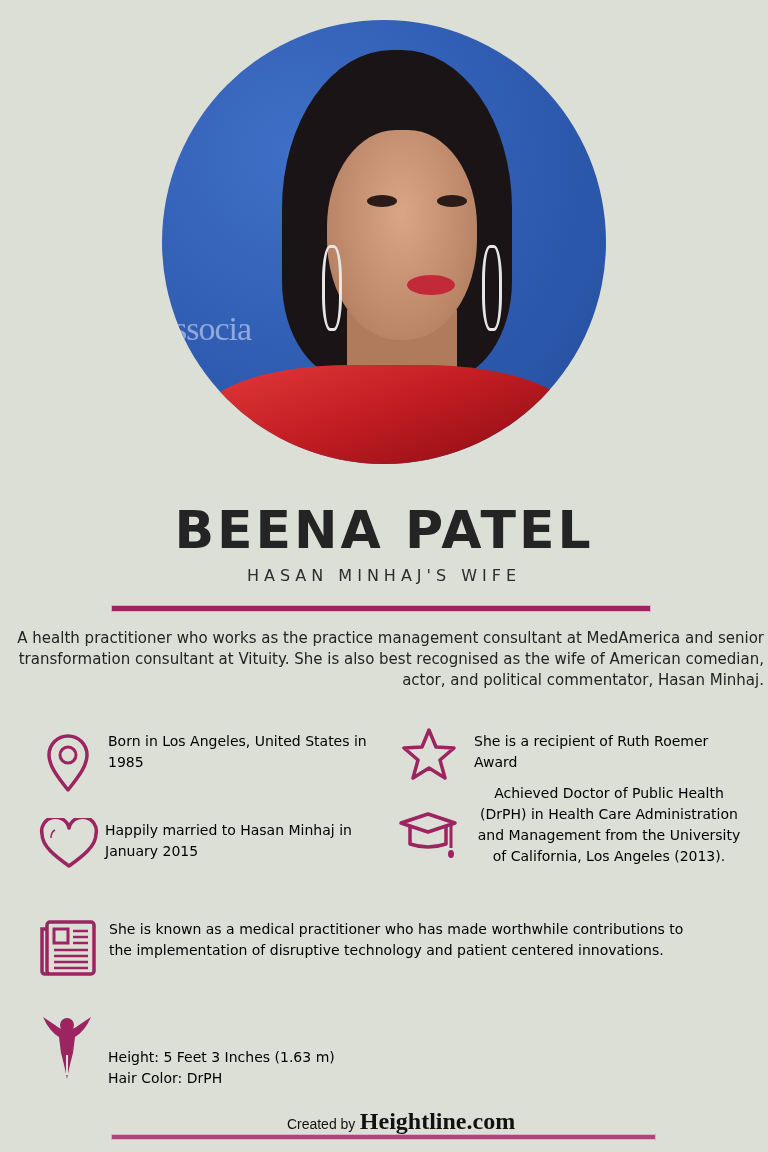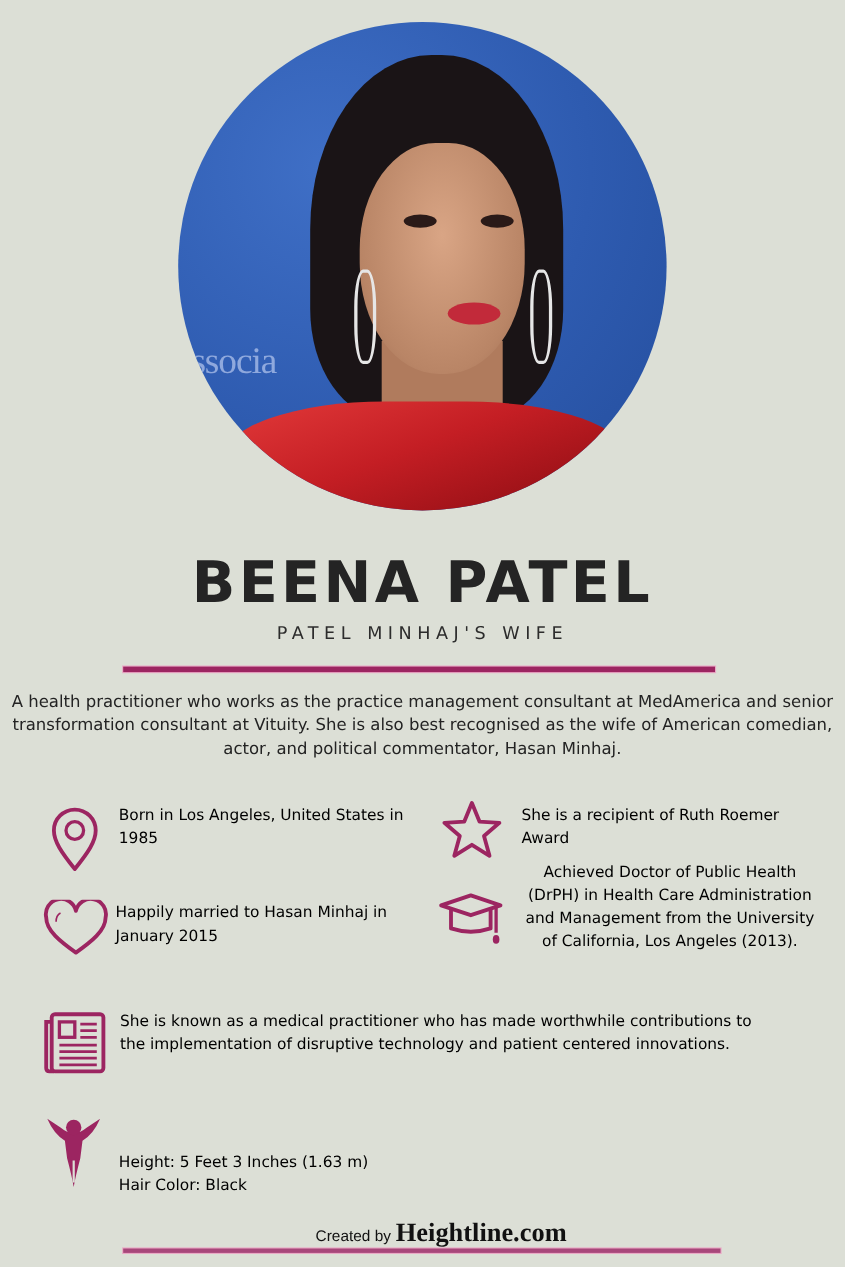--- a/index.html
+++ b/index.html
@@ -86,25 +86,25 @@
   <div class="face"></div>
   <div class="eye l"></div>
   <div class="eye r"></div>
   <div class="lips"></div>
   <div class="earring l"></div>
   <div class="earring r"></div>
   <div class="dress"></div>
 </div>
 
 <div class="name">BEENA PATEL</div>
-<div class="subtitle">PATEL MINHAJ'S WIFE</div>
+<div class="subtitle">HASAN MINHAJ'S WIFE</div>
 <div class="divider top"></div>
 
 <div class="intro">
-  <div style="width:760px;margin:0 auto;">A health practitioner who works as the practice management consultant at MedAmerica and senior transformation consultant at Vituity. She is also best recognised as the wife of American comedian, actor, and political commentator, Hasan Minhaj.</div>
+  <div style="width:760px;margin:0 auto;text-align:right;">A health practitioner who works as the practice management consultant at MedAmerica and senior transformation consultant at Vituity. She is also best recognised as the wife of American comedian, actor, and political commentator, Hasan Minhaj.</div>
 </div>
 
 <div class="icon" style="left:44px;top:733px;">
   <svg width="48" height="60" viewBox="0 0 48 60">
       <path d="M24 57 C12 42 5 32 5 22 A19 19 0 0 1 43 22 C43 32 36 42 24 57 Z" fill="none" stroke="#9c2561" stroke-width="3.5" stroke-linejoin="round"></path>
       <circle cx="24" cy="22" r="8" fill="none" stroke="#9c2561" stroke-width="3"></circle>
     </svg>
 </div>
 <div class="fact" style="left:108px;top:731px;width:290px;">Born in Los Angeles, United States in 1985</div>
 
@@ -153,20 +153,20 @@
 
 <div class="icon" style="left:41px;top:1013px;">
   <svg width="52" height="68" viewBox="0 0 52 68">
       <path d="M2 4 L14 12 Q26 22 38 12 L50 4 Q44 18 34 24 L32 40 Q28 55 26 66 Q24 55 20 40 L18 24 Q8 18 2 4 Z" fill="#9c2561"></path>
       <circle cx="26" cy="12" r="7" fill="#9c2561"></circle>
       <path d="M26 42 L26 62" stroke="#dcdfd6" stroke-width="2"></path>
     </svg>
 </div>
 <div class="fact" style="left:108px;top:1015px;width:300px;margin-top:32px;">
   <div>Height: 5 Feet 3 Inches (1.63 m)</div>
-  <div>Hair Color: Black</div>
+  <div>Hair Color: DrPH</div>
 </div>
 
 <div class="footer">
   <span class="created">Created by</span>
   <span class="brand">Heightline.com</span>
 </div>
 <div class="divider bottom"></div>
 
 </body></html>

